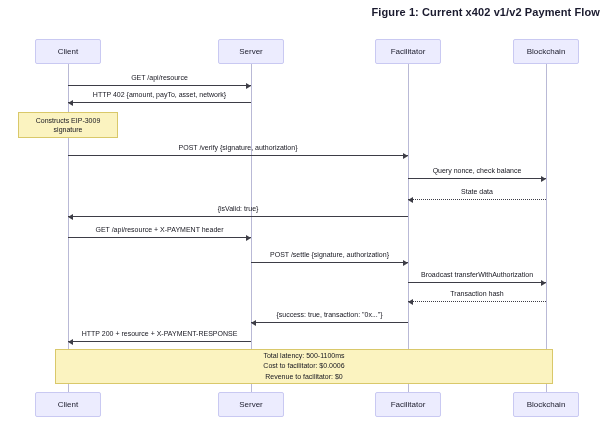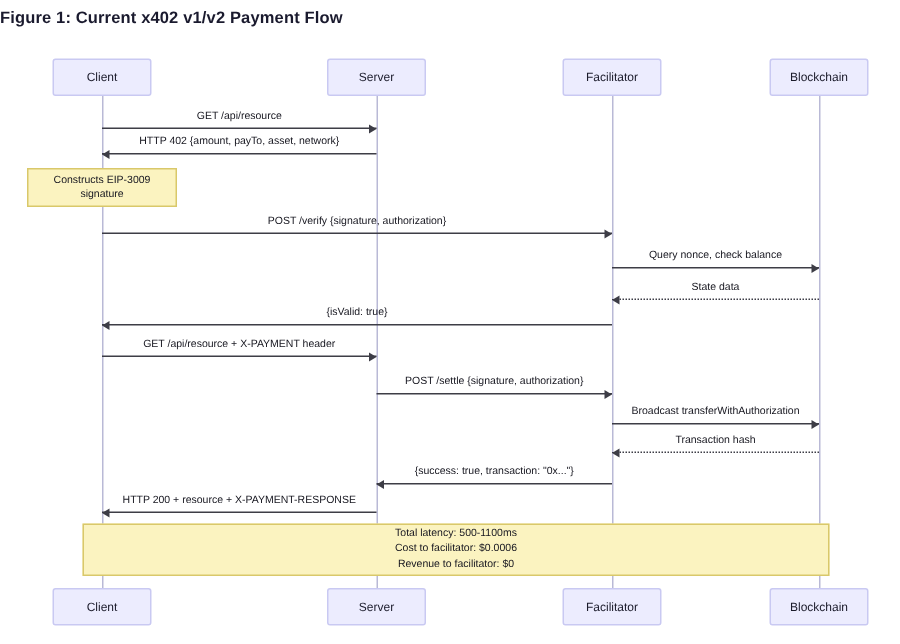--- a/index.html
+++ b/index.html
@@ -8,21 +8,21 @@
     background:#ffffff;
     font-family:"Liberation Sans","DejaVu Sans",sans-serif;
     overflow:hidden;
     position:relative;
   }
   #canvas{position:absolute;inset:0;width:600px;height:429px;}
 
   .fig-title{
     position:absolute;
     left:0;top:6px;width:600px;
-    text-align:left;
+    text-align:right;
     font-size:11px;
     font-weight:bold;
     color:#1a1a2e;
     letter-spacing:.1px;
   }
 
   
   .actor{
     position:absolute;
     height:25px;

